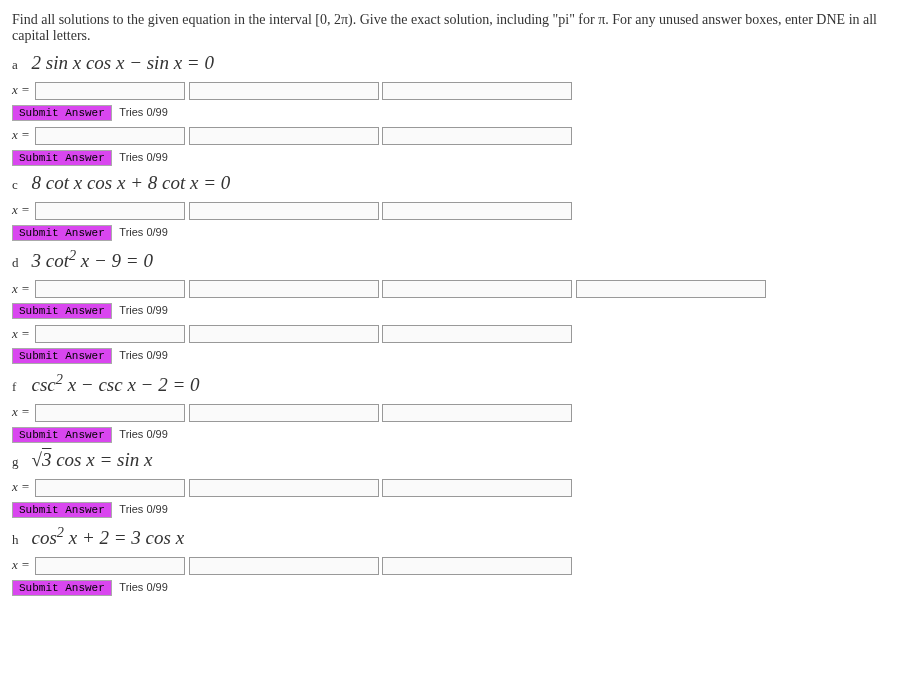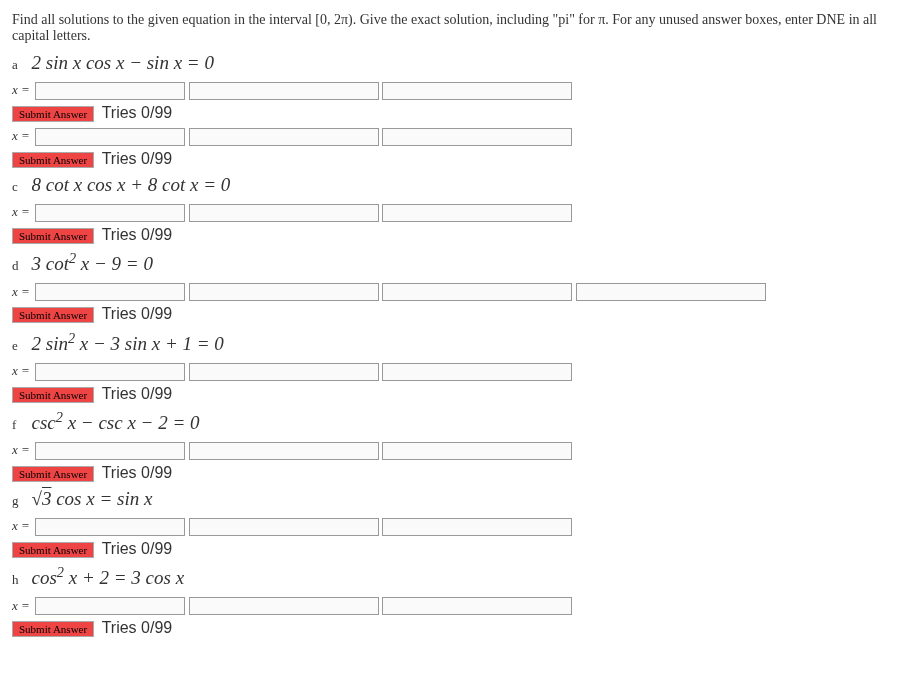--- a/index.html
+++ b/index.html
@@ -48,30 +48,30 @@
       vertical-align: middle;
       padding: 0 2px;
       box-sizing: border-box;
     }
     input.answer-input.small { width: 150px; }
     input.answer-input.large { width: 190px; }
     .submit-row {
       margin: 2px 0 4px 0;
     }
     button.submit-btn {
-      font-family: Liberation Serif, serif;
+      font-family: Liberation Mono, monospace;
       font-size: 11px;
-      background: #ef4444;
+      background: #d946ef;
       border: 1px solid #aaa;
       padding: 1px 6px;
       cursor: pointer;
     }
     .tries {
       font-family: Arial, sans-serif;
-      font-size: 16px;
+      font-size: 11px;
       margin-left: 4px;
       color: #333;
     }
     .sqrt-bar { text-decoration: overline; }
     .sup { font-size: 0.75em; vertical-align: super; }
   </style>
 </head>
 <body>
 
 <div class="instructions">Find all solutions to the given equation in the interval [0, 2π). Give the exact solution, including "pi" for π. For any unused answer boxes, enter DNE in all capital letters.</div>
@@ -135,24 +135,20 @@
     <input class="answer-input large" style="">
     <input class="answer-input large" style="">
   </div>
   <div class="submit-row">
     <button class="submit-btn">Submit Answer</button>
     <span class="tries">Tries 0/99</span>
   </div>
 </div>
 
 <div class="problem-block">
-  <div class="problem-label-row">
-    <span class="part-letter">e</span>
-    <span class="equation">2 sin<span class="sup">2</span> <i>x</i> − 3 sin <i>x</i> + 1 = 0</span>
-  </div>
   <div class="answer-row">
     <span class="x-equals">x =</span>
     <input class="answer-input small" style="">
     <input class="answer-input large" style="">
     <input class="answer-input large" style="">
   </div>
   <div class="submit-row">
     <button class="submit-btn">Submit Answer</button>
     <span class="tries">Tries 0/99</span>
   </div>

